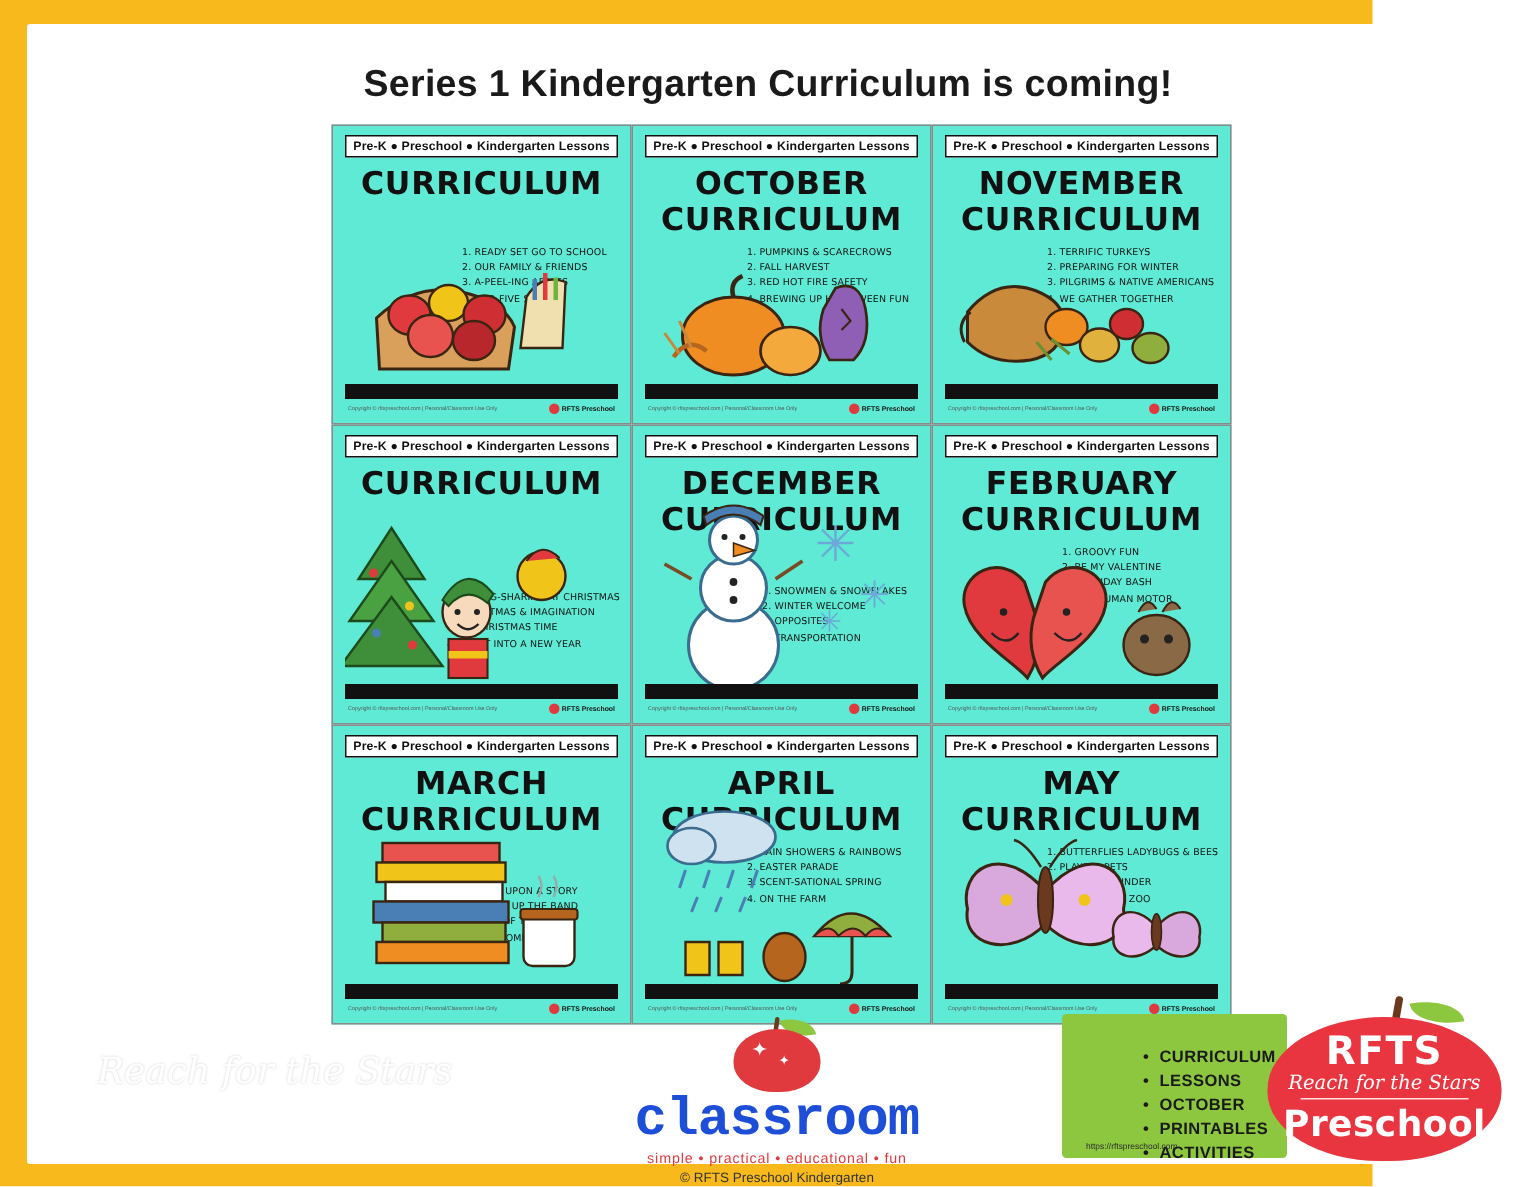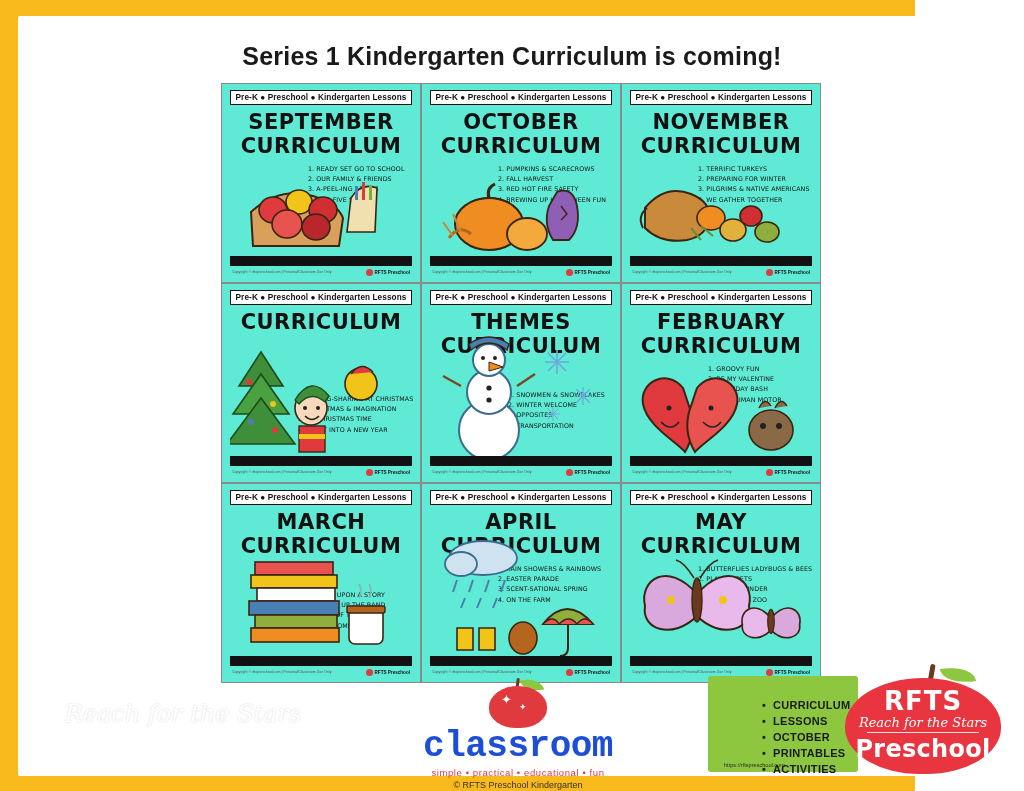--- a/index.html
+++ b/index.html
@@ -354,21 +354,20 @@
   <div class="white-panel">
 
     <div class="headline">Series 1 Kindergarten Curriculum is coming!</div>
 
     <div class="grid">
 
       <div class="cover">
         <div class="cover-inner">
           <div class="banner">Pre-K ● Preschool ● Kindergarten Lessons</div>
           <div class="title">
-            <span class="mon">SEPTEMBER</span>
             <span class="cur">CURRICULUM</span>
           </div>
           <div class="topics">
             <div>1. Ready Set Go to School</div>
             <div>2. Our Family &amp; Friends</div>
             <div>3. A-Peel-ing Apples</div>
             <div>4. Our Five Senses</div>
           </div>
           <div class="artwork">
             <svg width="100%" height="100%" viewBox="0 0 180 110" preserveAspectRatio="xMidYMax meet">
@@ -506,21 +505,21 @@
               <span>RFTS Preschool</span>
             </span>
           </div>
         </div>
       </div>
 
       <div class="cover">
         <div class="cover-inner">
           <div class="banner">Pre-K ● Preschool ● Kindergarten Lessons</div>
           <div class="title">
-            <span class="mon">THEMES</span>
+            <span class="mon">DECEMBER</span>
             <span class="cur">CURRICULUM</span>
           </div>
           <div class="topics" style="top:100px">
             <div>1. Snowmen &amp; Snowflakes</div>
             <div>2. Winter Welcome</div>
             <div>3. Opposites</div>
             <div>4. Transportation</div>
           </div>
           <div class="artwork" style="bottom:16px;height:136px">
             <svg width="100%" height="100%" viewBox="0 0 180 136" preserveAspectRatio="xMidYMax meet">

